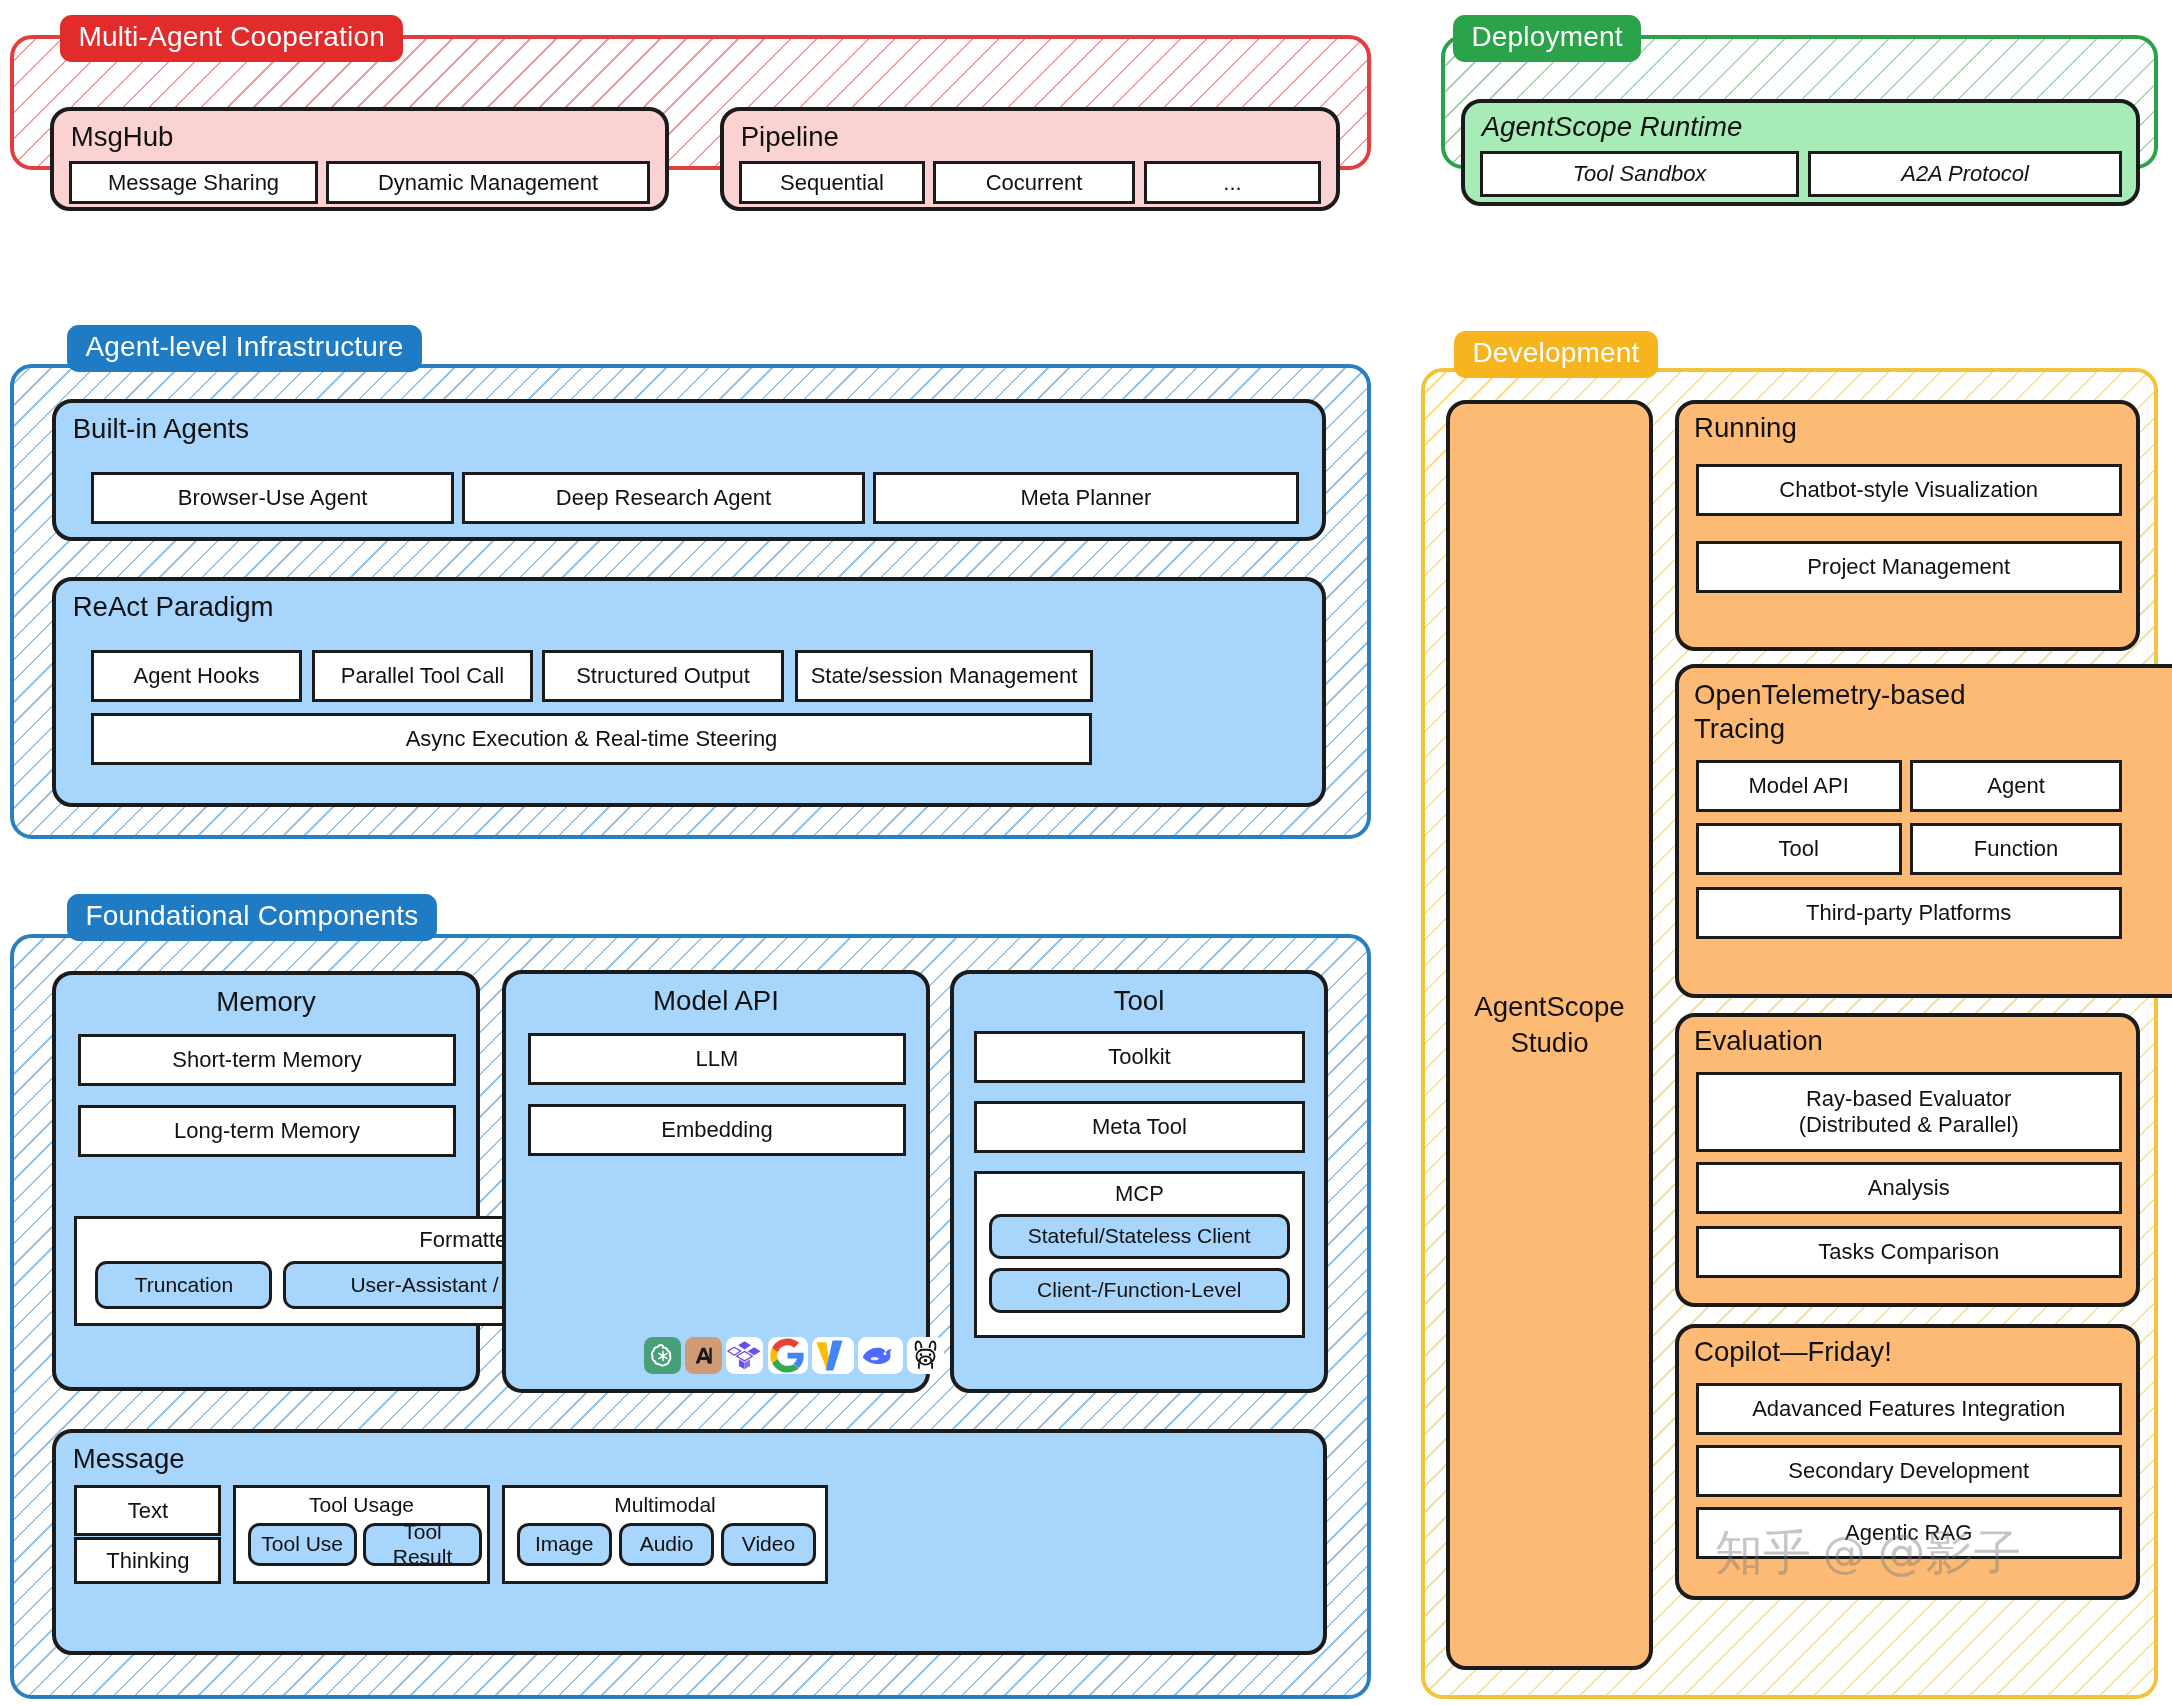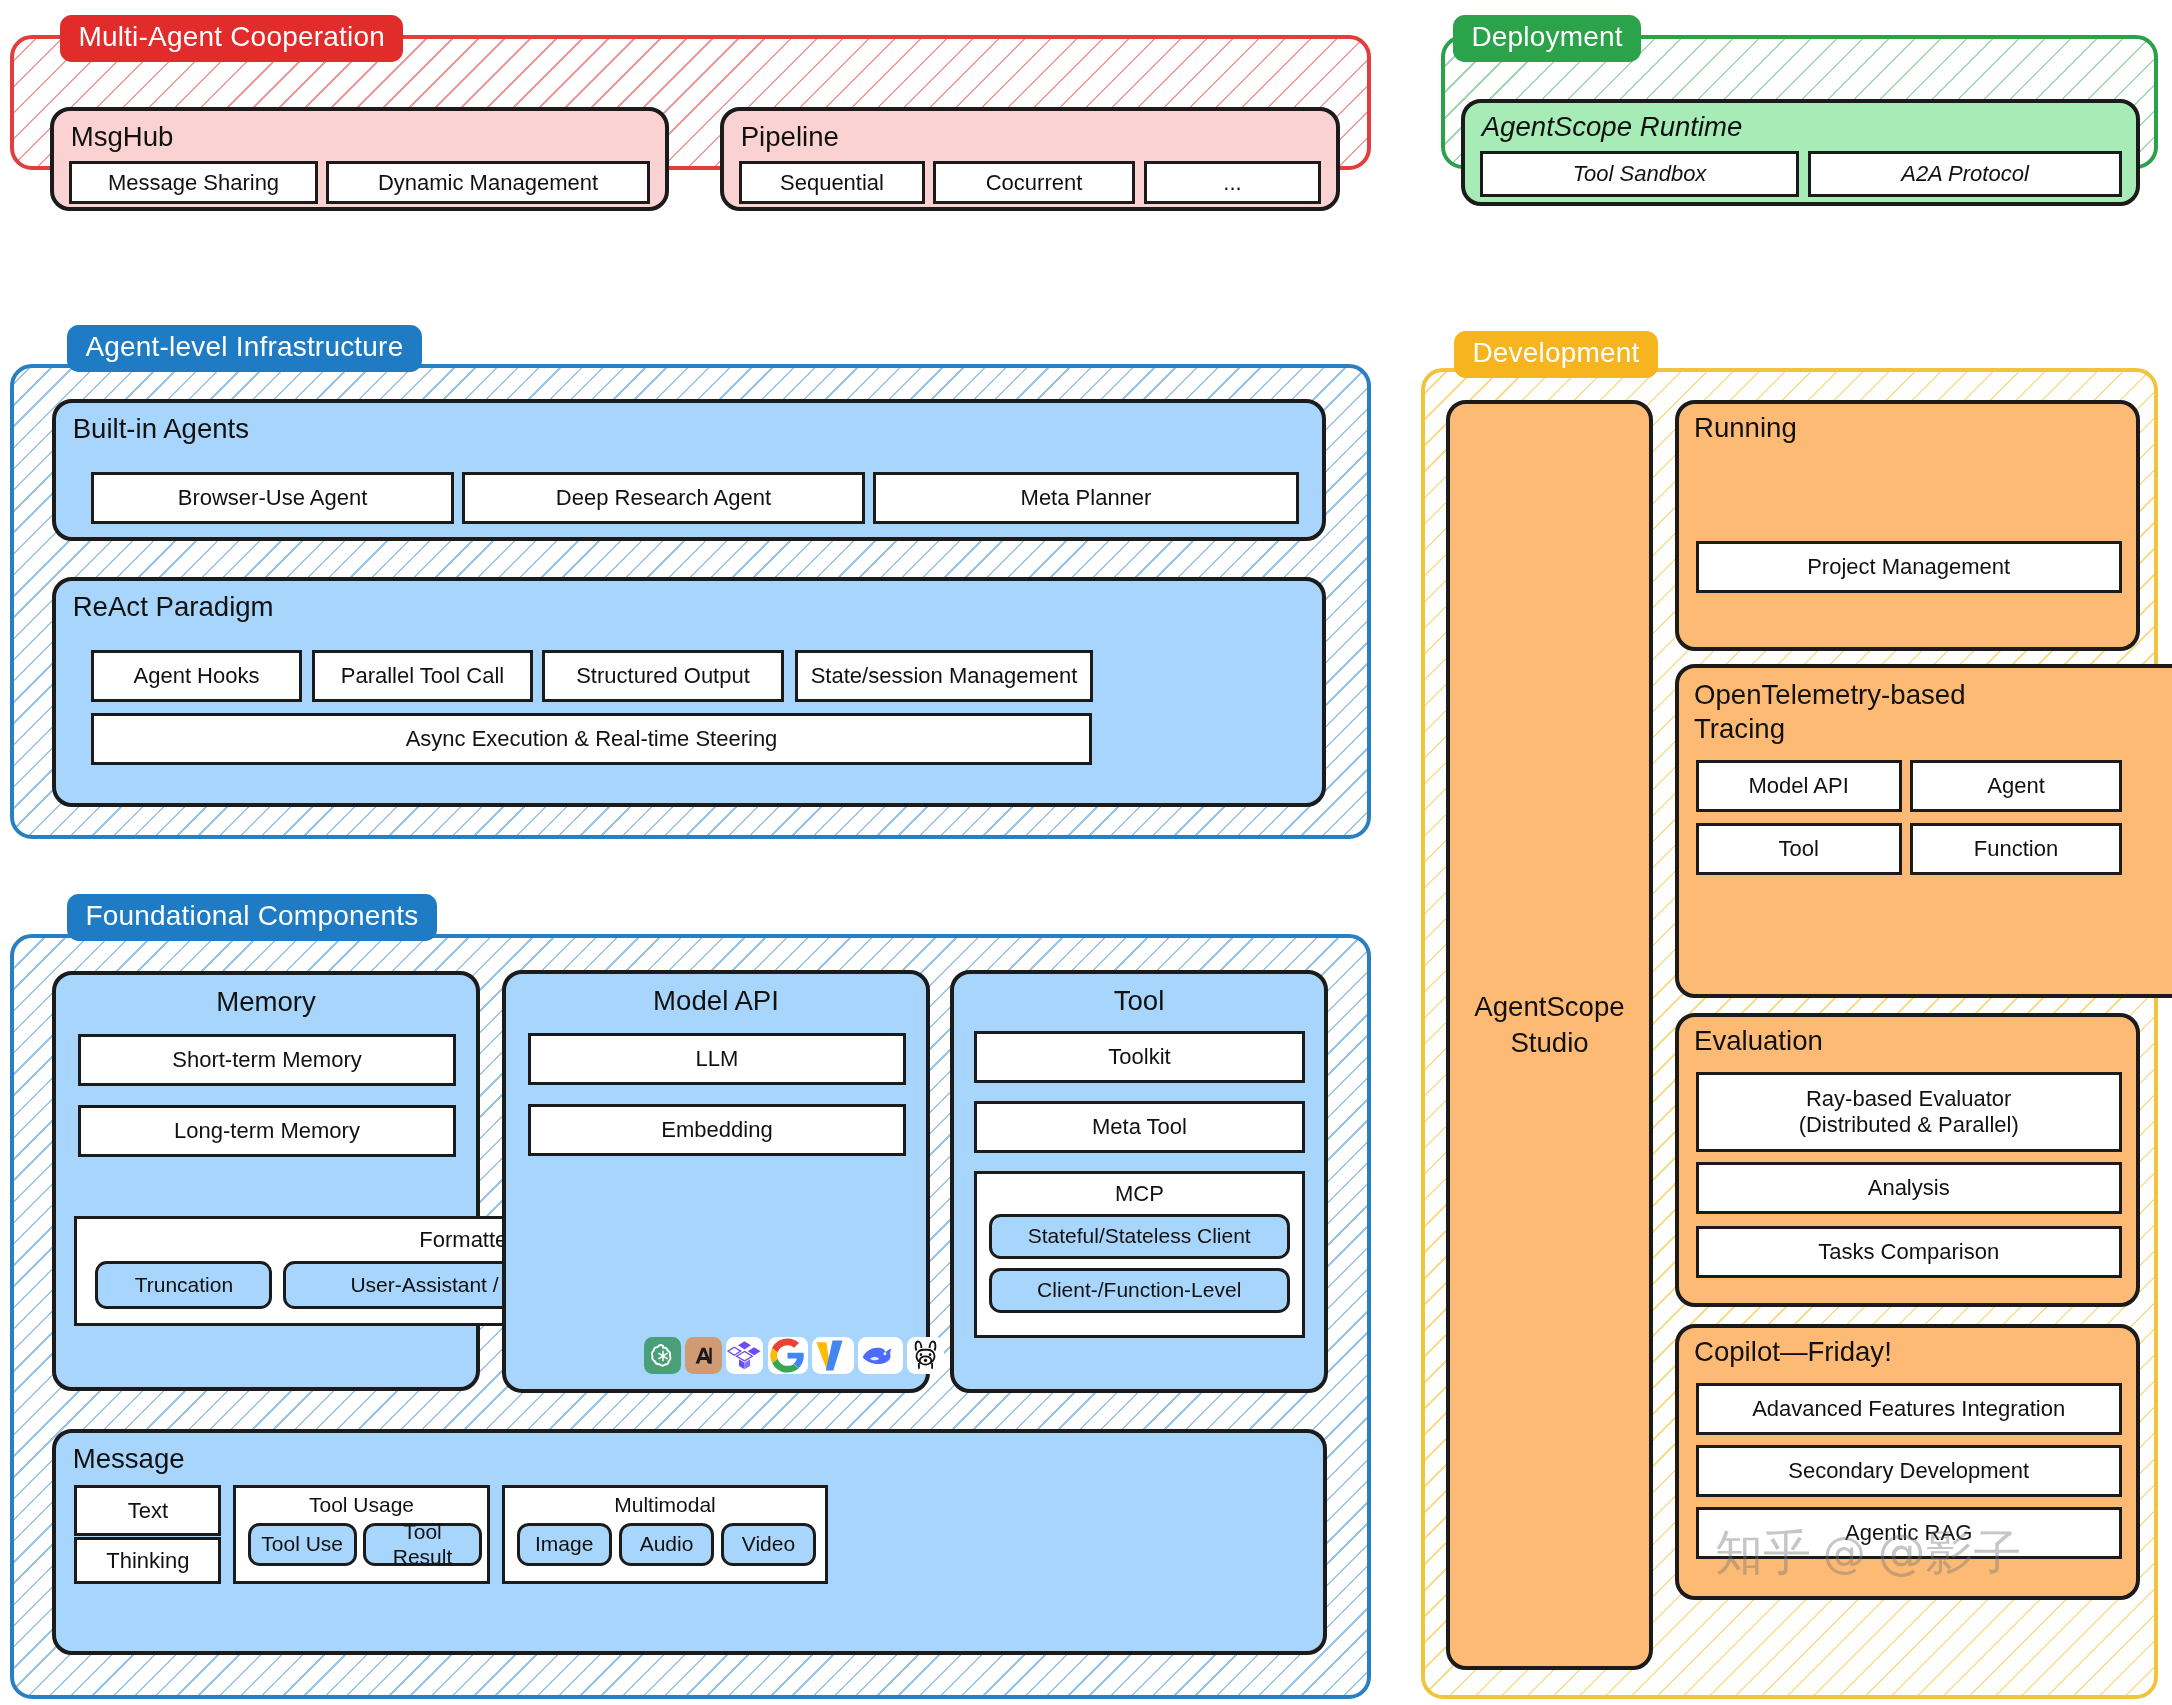--- a/index.html
+++ b/index.html
@@ -315,32 +315,34 @@
 
 <div class="panel sand" style="left:1446px; top:400px; width:207px; height:1270px;">
   <div style="position:absolute; left:0; top:585px; width:100%; text-align:center; font-size:27.6px; color:#111; line-height:1.3;">
     <div>AgentScope</div>
     <div>Studio</div>
   </div>
 </div>
 
 <div class="panel sand" style="left:1675px; top:400px; width:465px; height:251px;">
   <div class="panel-title abs" style="left:15px; top:10px;">Running</div>
+  <div class="leaf" style="position:absolute; left:16.7px; top:60px; width:426px; height:52px;">Chatbot-style Visualization</div>
   <div class="leaf" style="position:absolute; left:16.7px; top:137px; width:426px; height:52px;">Project Management</div>
 </div>
 
 <div class="panel sand" style="left:1675px; top:664px; width:553px; height:334px;">
   <div class="panel-title abs" style="left:15px; top:10px; line-height:1.25;">
     <div>OpenTelemetry-based</div>
     <div>Tracing</div>
   </div>
   <div class="leaf" style="position:absolute; left:16.7px; top:92px; width:206px; height:52px;">Model API</div>
   <div class="leaf" style="position:absolute; left:231px; top:92px; width:212px; height:52px;">Agent</div>
   <div class="leaf" style="position:absolute; left:16.7px; top:155px; width:206px; height:52px;">Tool</div>
   <div class="leaf" style="position:absolute; left:231px; top:155px; width:212px; height:52px;">Function</div>
+  <div class="leaf" style="position:absolute; left:16.7px; top:219px; width:426px; height:52px;">Third-party Platforms</div>
 </div>
 
 <div class="panel sand" style="left:1675px; top:1013px; width:465px; height:294px;">
   <div class="panel-title abs" style="left:15px; top:10px;">Evaluation</div>
   <div class="leaf" style="position:absolute; left:16.7px; top:55px; width:426px; height:80px; flex-direction:column;">
     <div>Ray-based Evaluator</div>
     <div>(Distributed &amp; Parallel)</div>
   </div>
   <div class="leaf" style="position:absolute; left:16.7px; top:145px; width:426px; height:52px;">Analysis</div>
   <div class="leaf" style="position:absolute; left:16.7px; top:209px; width:426px; height:52px;">Tasks Comparison</div>

